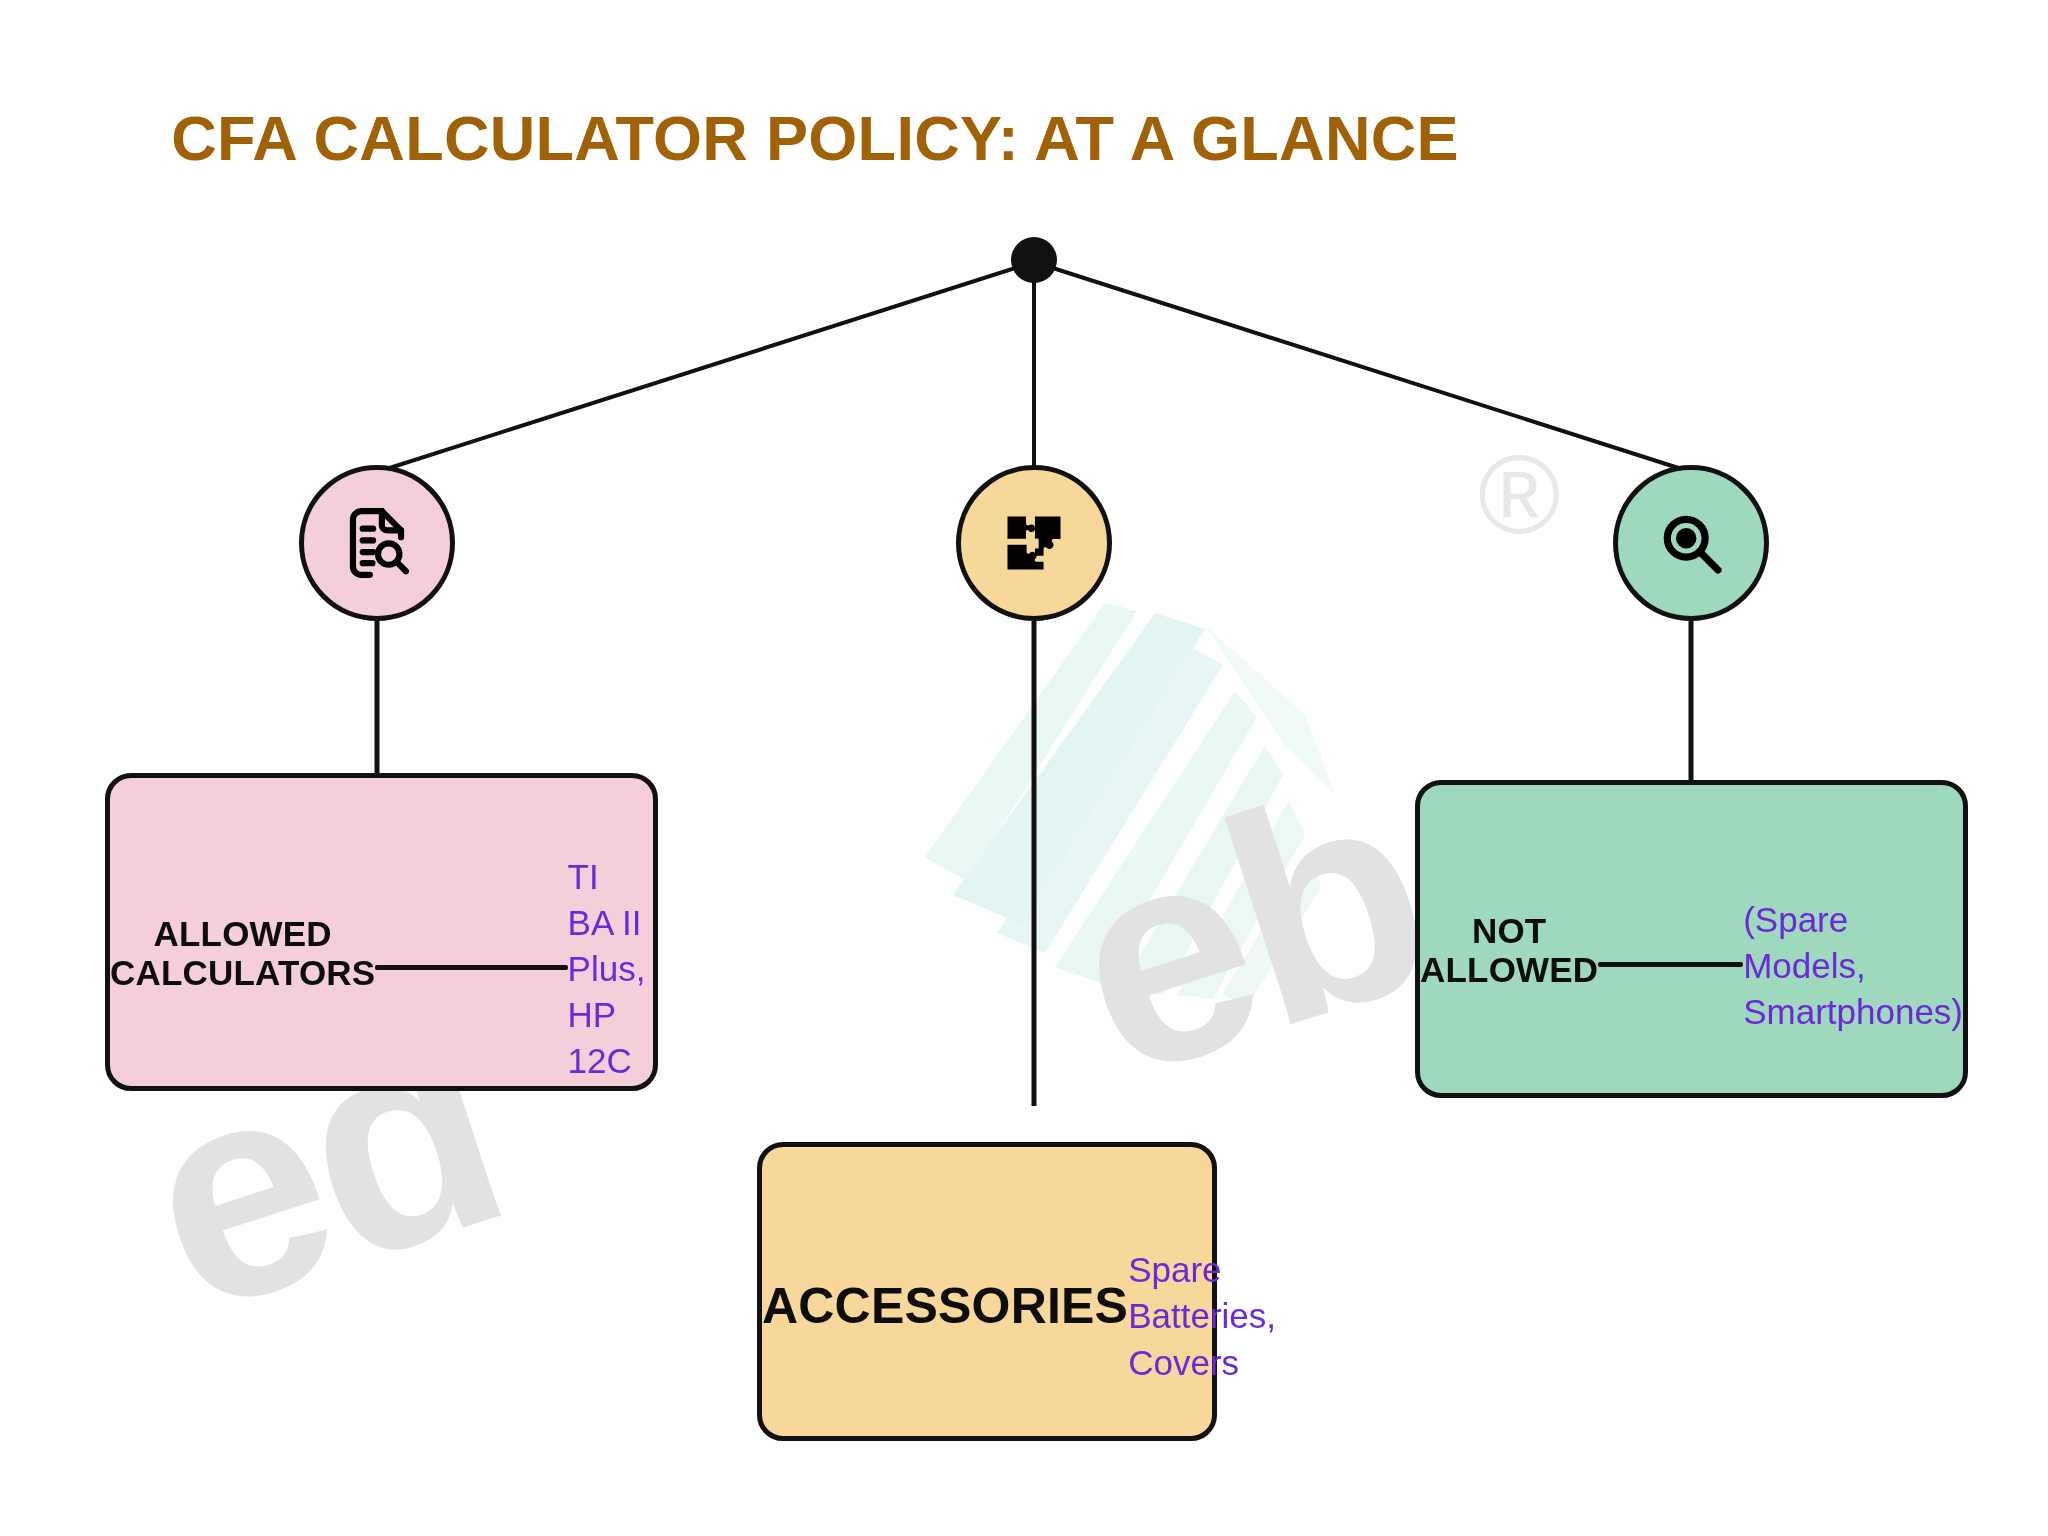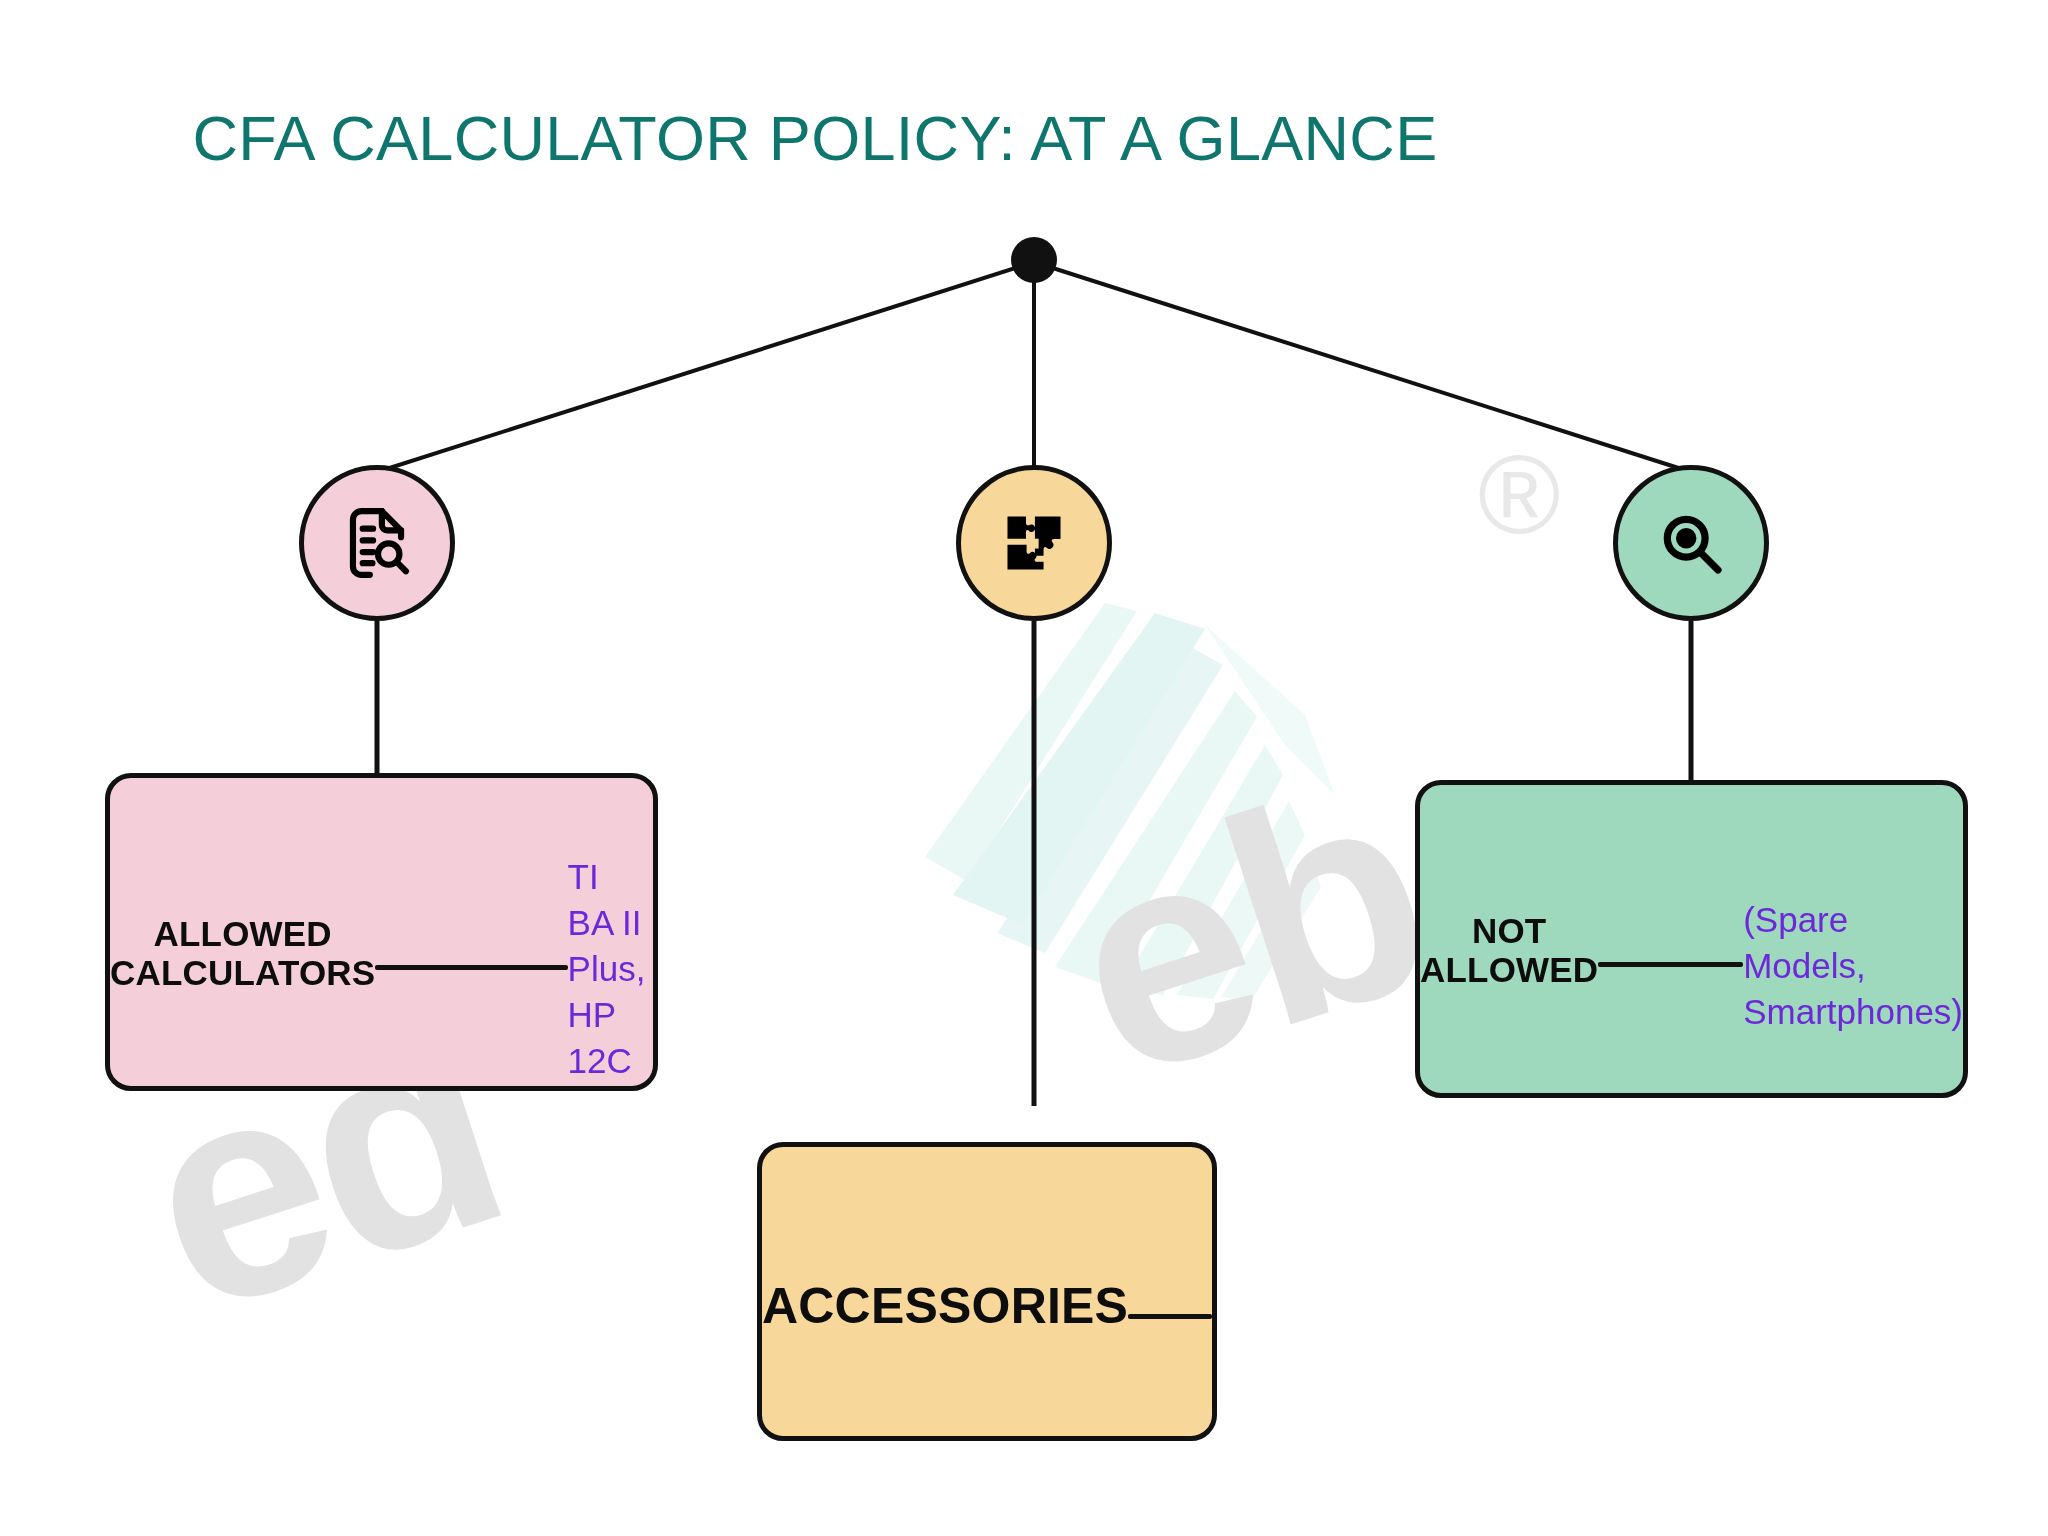--- a/index.html
+++ b/index.html
@@ -66,23 +66,23 @@
   }
 
   
   #page-title {
     position: absolute;
     top: 102px;
     left: 0;
     width: 1630px;
     text-align: center;
     font-size: 63px;
-    font-weight: 400;
+    font-weight: 700;
     letter-spacing: 0.3px;
-    color: #0f766e;
+    color: #a16207;
     z-index: 5;
   }
 
   
   #connectors {
     position: absolute;
     inset: 0;
     z-index: 3;
   }
 
@@ -249,20 +249,24 @@
   <div class="card-rule"></div>
   <div class="card-body">
     <div>TI BA II Plus,</div>
     <div>HP 12C</div>
   </div>
 </div>
 
 <div class="card" id="card-accessories">
   <div class="card-title">ACCESSORIES</div>
   <div class="card-rule"></div>
+  <div class="card-body">
+    <div>Spare Batteries,</div>
+    <div>Covers</div>
+  </div>
 </div>
 
 <div class="card" id="card-notallowed">
   <div class="card-title">NOT ALLOWED</div>
   <div class="card-rule"></div>
   <div class="card-body">
     <div>(Spare Models,</div>
     <div>Smartphones)</div>
   </div>
 </div>

